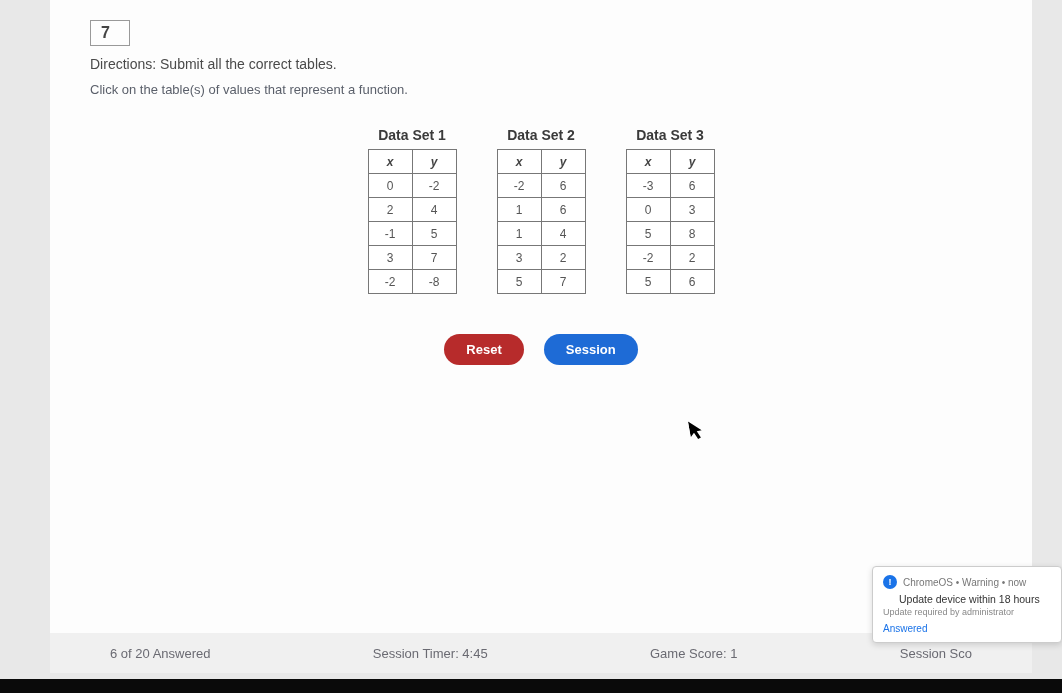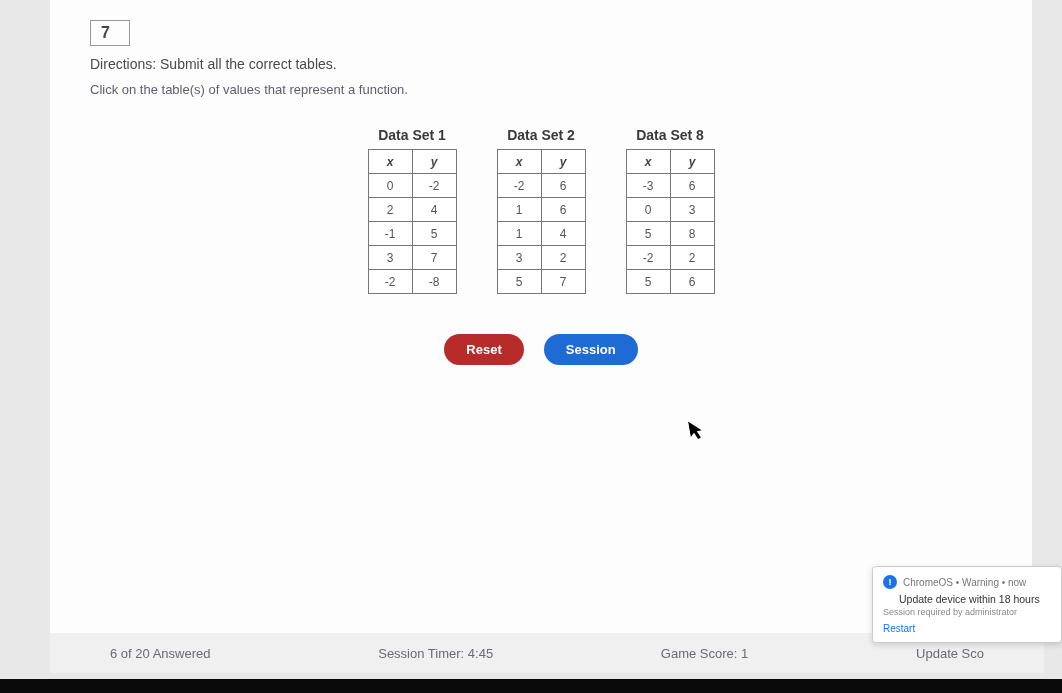--- a/index.html
+++ b/index.html
@@ -91,21 +91,21 @@
     position: absolute;
     left: 640px;
     top: 420px;
     font-size: 18px;
     color: #000;
     transform: rotate(-10deg);
   }
   .footer {
     position: absolute;
     left: 50px;
-    right: 18px;
+    right: 30px;
     bottom: 20px;
     height: 40px;
     display: flex;
     align-items: center;
     justify-content: space-between;
     padding: 0 60px;
     color: #6a6a72;
     font-size: 13px;
     background: #f0f0f0;
   }
@@ -206,21 +206,21 @@
               <td>2</td>
             </tr>
         <tr>
               <td>5</td>
               <td>7</td>
             </tr>
       </tbody>
         </table>
     </div>
     <div class="dset">
-      <div class="dset-title">Data Set 8</div>
+      <div class="dset-title">Data Set 3</div>
       <table class="data">
         <tbody>
             <tr>
               <th>x</th>
               <th>y</th>
             </tr>
         <tr>
               <td>-3</td>
               <td>6</td>
             </tr>
@@ -254,26 +254,26 @@
     <svg width="16" height="20" viewBox="0 0 16 20">
         <path d="M0 0 L0 16 L4 12 L7 19 L10 18 L7 11 L12 11 Z" fill="#000"></path>
       </svg>
   </div>
 </div>
 
 <div class="footer">
   <div>6 of 20 Answered</div>
   <div>Session Timer: 4:45</div>
   <div>Game Score: 1</div>
-  <div>Update Sco</div>
+  <div>Session Sco</div>
 </div>
 
 <div class="notif">
   <div class="nhead">
     <span class="nicon">!</span>
     <span>ChromeOS • Warning • now</span>
   </div>
   <div class="ntitle">Update device within 18 hours</div>
-  <div class="nsub">Session required by administrator</div>
-  <div class="nact">Restart</div>
+  <div class="nsub">Update required by administrator</div>
+  <div class="nact">Answered</div>
 </div>
 
 <div class="blackbar"></div>
 
 </body></html>

